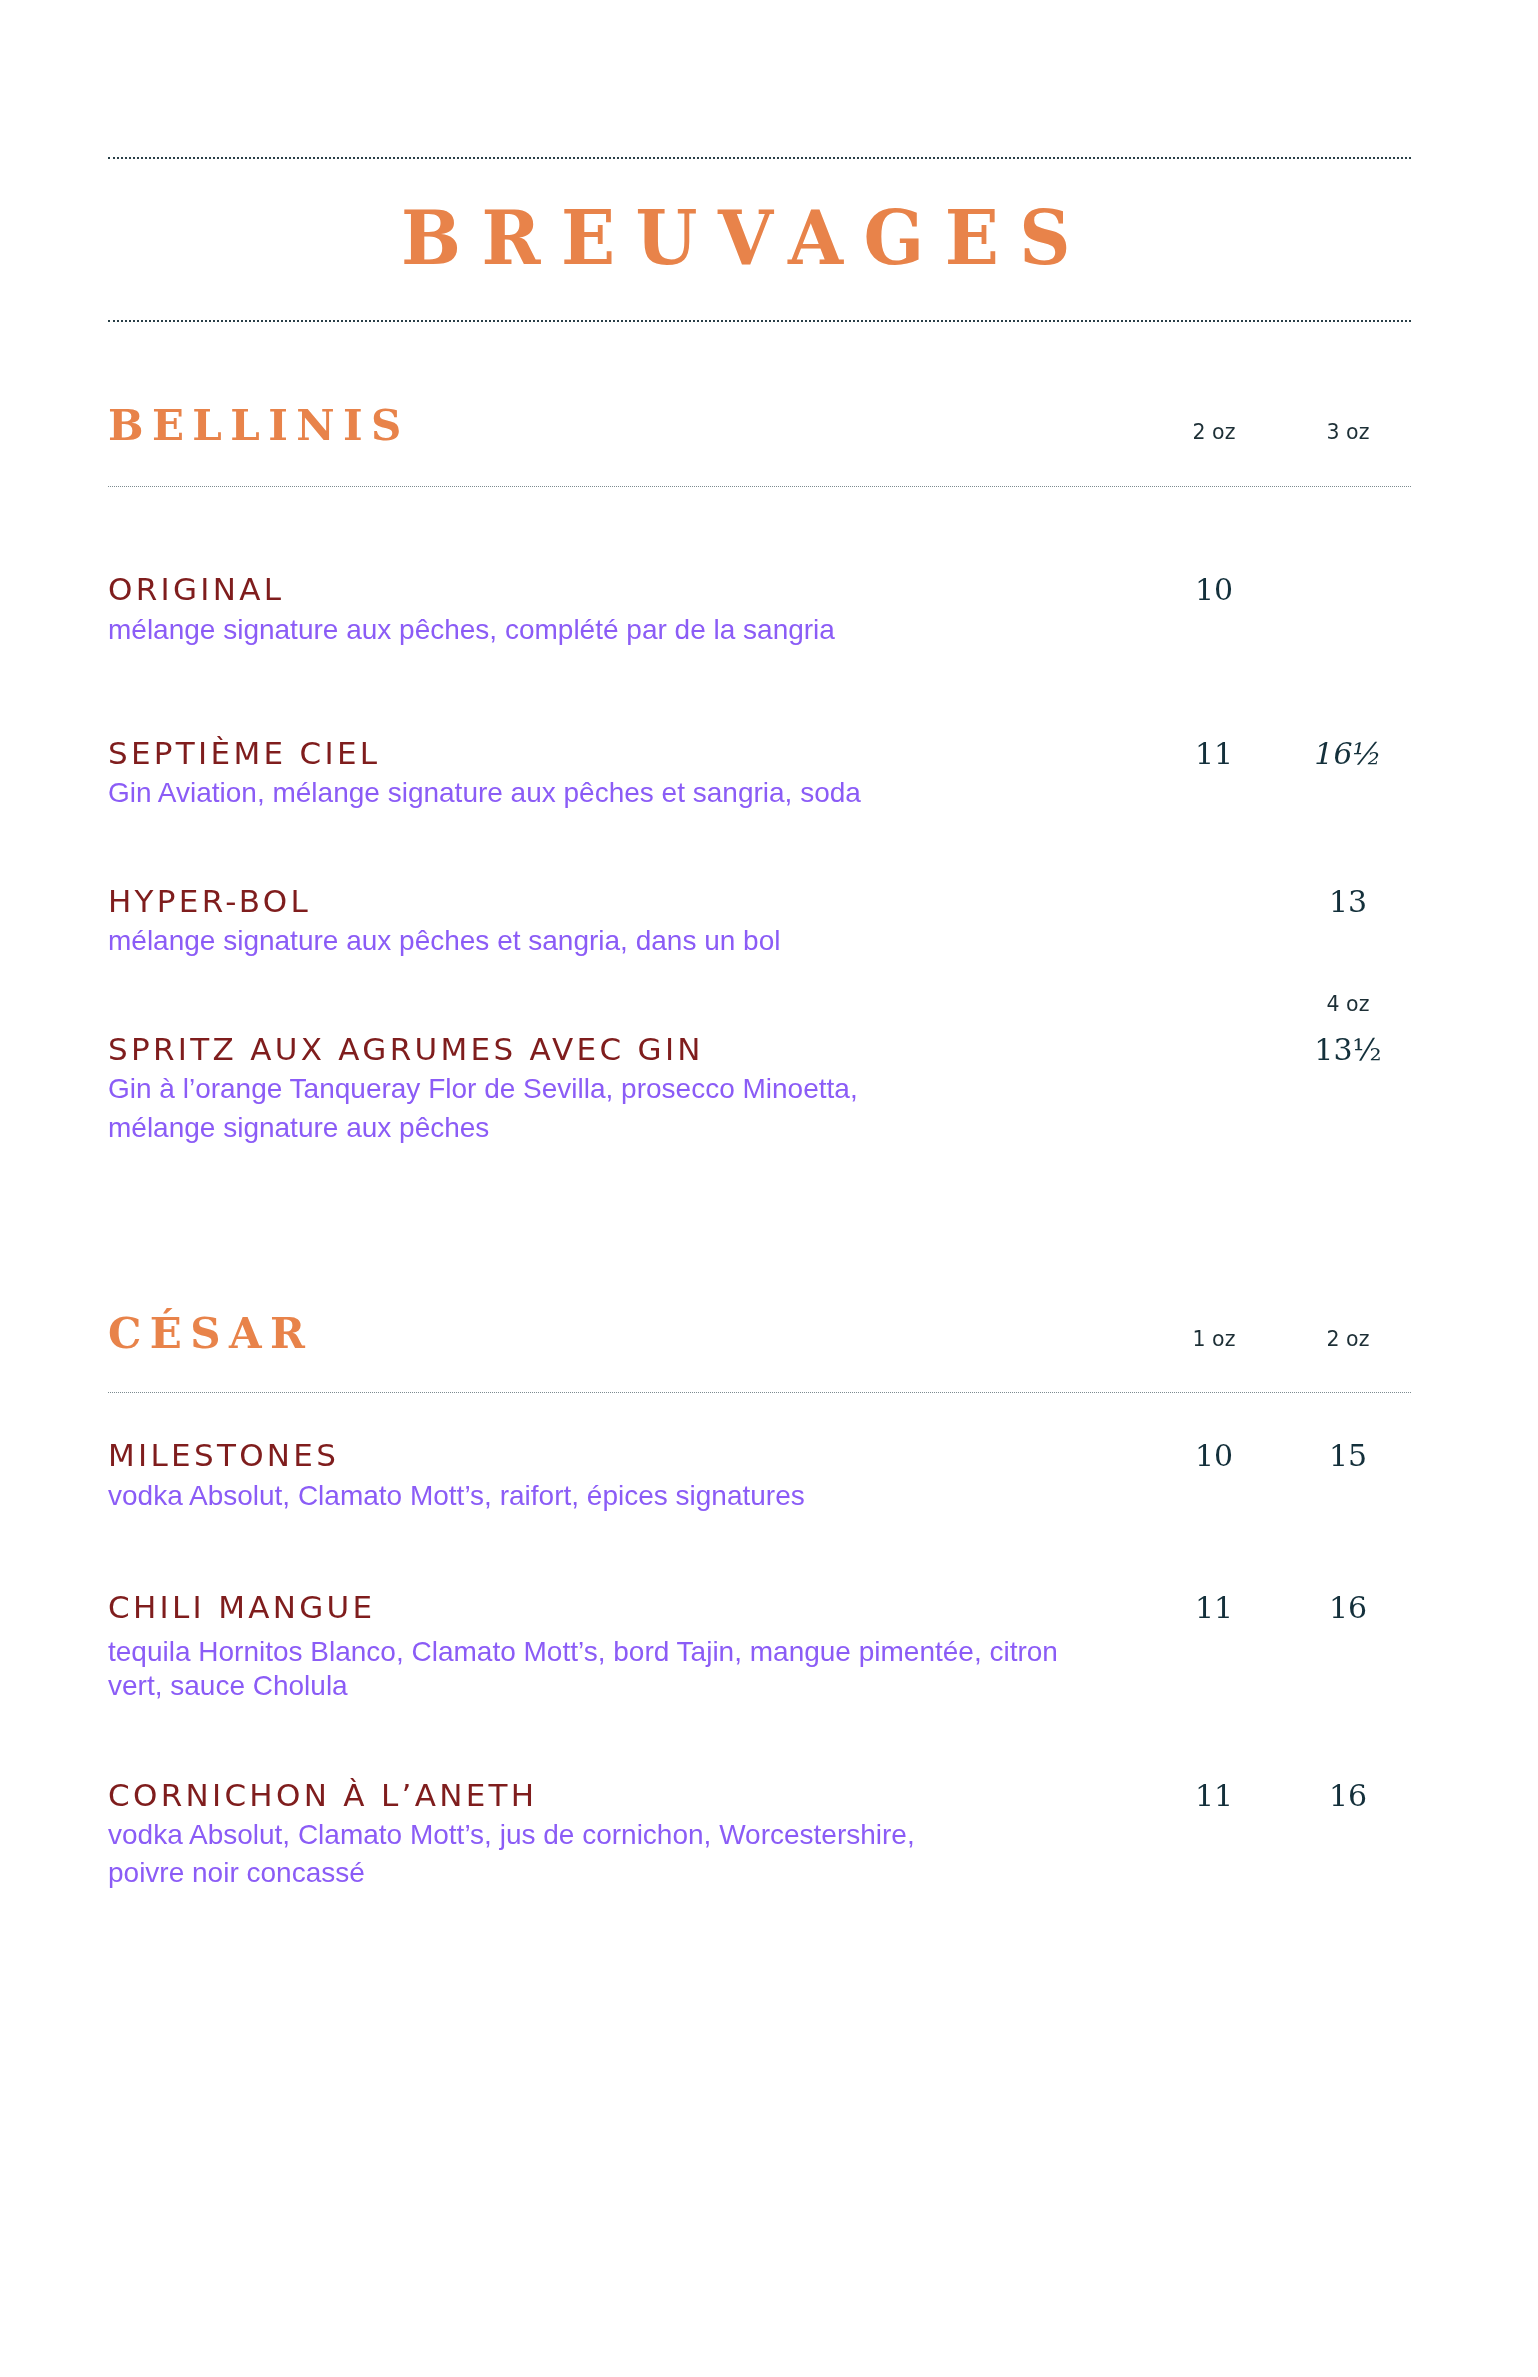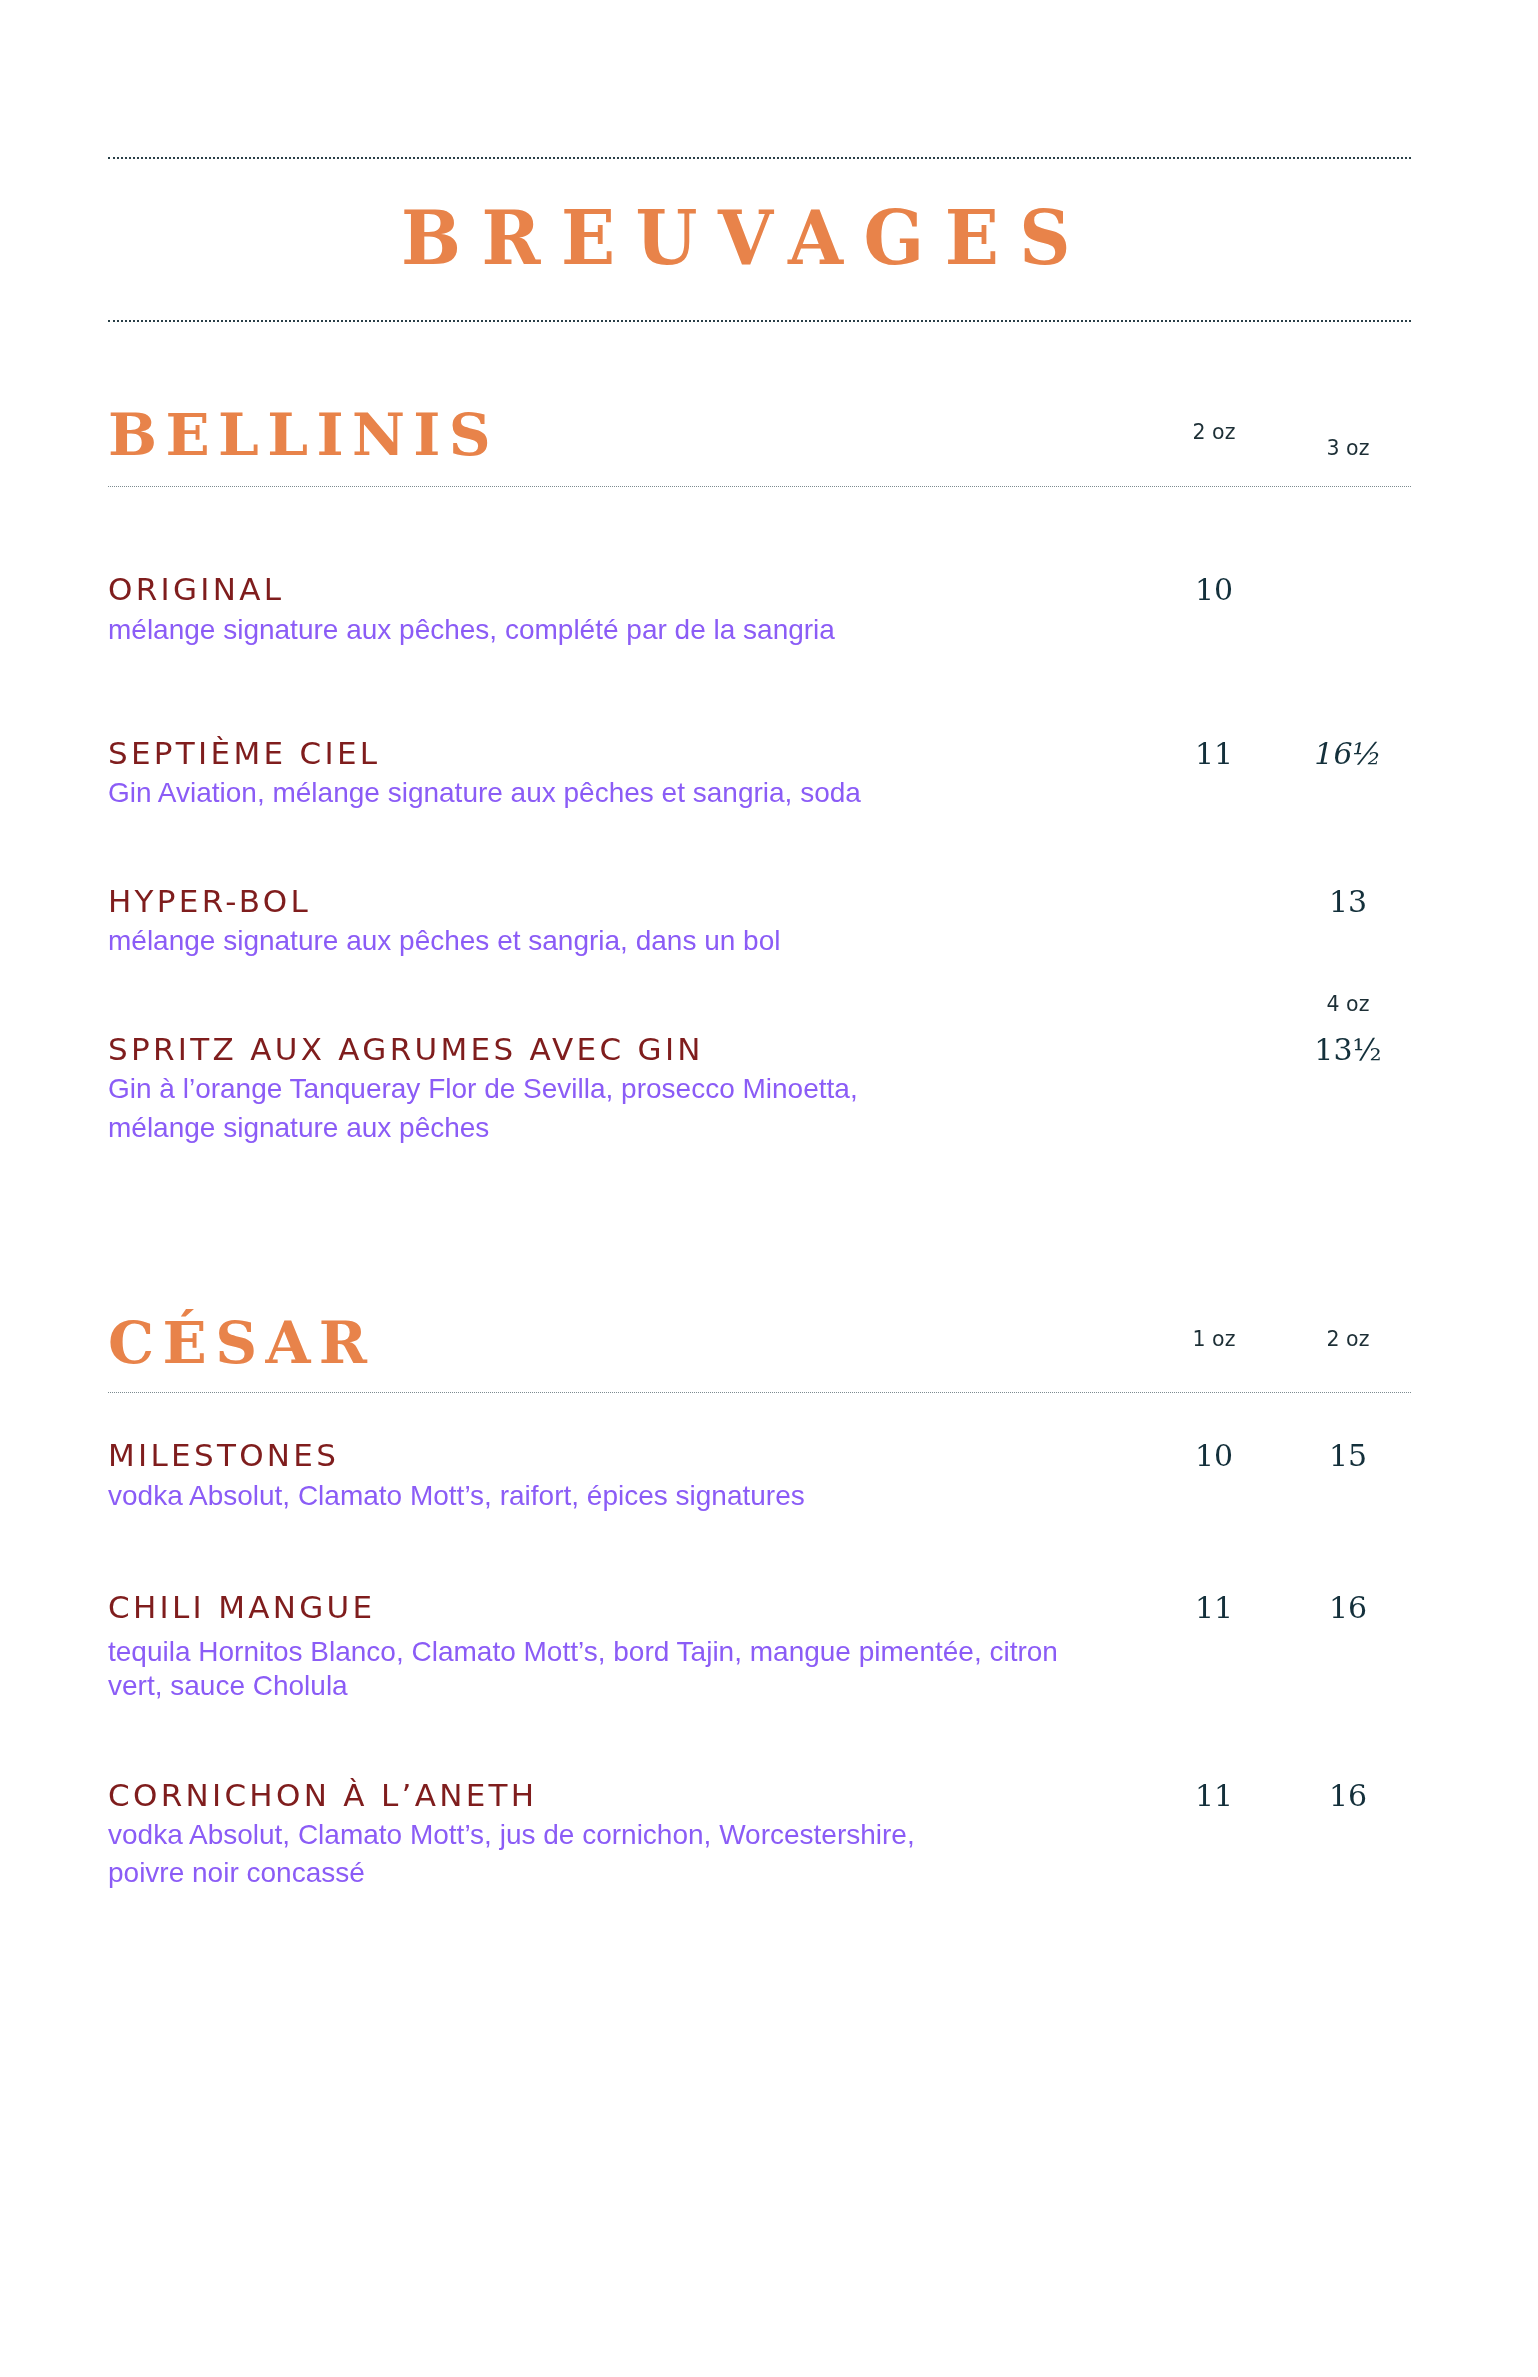--- a/index.html
+++ b/index.html
@@ -1,38 +1,38 @@
 <!DOCTYPE html>
 <html style="font-size:15px"><head>
 <meta charset="utf-8">
 <style>
   html, body { margin: 0; padding: 0; background: #ffffff; }
   body { width: 1538px; height: 2377px; position: relative; overflow: hidden; font-family: "Liberation Sans", "DejaVu Sans", sans-serif; color: #12303a; }
   .dotline { position: absolute; left: 108px; width: 1303px; height: 0; border-top: 2.8px dotted #2a3f47; }
   .dotline.thin { border-top: 1.9px dotted #7d8b90; }
   .title { position: absolute; left: 0; width: 1492px; top: 196px; text-align: center; font-family: "DejaVu Serif", "Liberation Serif", serif; font-weight: bold; font-size: 71px; letter-spacing: 20.5px; color: #e8834a; transform: scaleY(1.05); }
-  .section-title { position: absolute; left: 108px; font-family: "DejaVu Serif", "Liberation Serif", serif; font-weight: bold; font-size: 58px; letter-spacing: 8.4px; color: #e8834a; }
+  .section-title { position: absolute; left: 108px; font-family: "DejaVu Serif", "Liberation Serif", serif; font-weight: bold; font-size: 42px; letter-spacing: 8.4px; color: #e8834a; }
   .size-label { position: absolute; width: 112px; text-align: center; font-family: "DejaVu Sans", sans-serif; font-size: 20.5px; color: #1d2f36; }
   .item-name { position: absolute; left: 108px; font-family: "DejaVu Sans", sans-serif; font-size: 31px; letter-spacing: 3.3px; color: #7f1d1d; }
   .item-desc { position: absolute; left: 108px; width: 1044px; font-family: "Liberation Sans", sans-serif; font-size: 28px; line-height: 39px; color: #8b5cf6; }
   .price { position: absolute; width: 112px; text-align: center; font-family: "DejaVu Serif", "Liberation Serif", serif; font-size: 30px; color: #14303b; }
   .col1 { left: 1158px; }
   .col2 { left: 1292px; }
 </style>
 </head>
 <body>
 
 <div class="dotline" style="top:157px;"></div>
 <div class="title">BREUVAGES</div>
 <div class="dotline" style="top:320px;"></div>
 
 <div>
   <div class="section-title" style="top:401px;">BELLINIS</div>
   <div class="size-label col1" style="top:420px;">2 oz</div>
-  <div class="size-label col2" style="top:420px;margin-top:16px;">3 oz</div>
+  <div class="size-label col2" style="top:420px;">3 oz</div>
   <div class="dotline thin" style="top:486px;"></div>
 
   <div>
     <div class="item-name" style="top:571px;">ORIGINAL</div>
     <div class="item-desc" style="top:610px;">mélange signature aux pêches, complété par de la sangria</div>
     <div class="price col1" style="top:572px;">10</div>
     <div class="price col2" style="top:572px;"></div>
   </div>
 
   <div>

